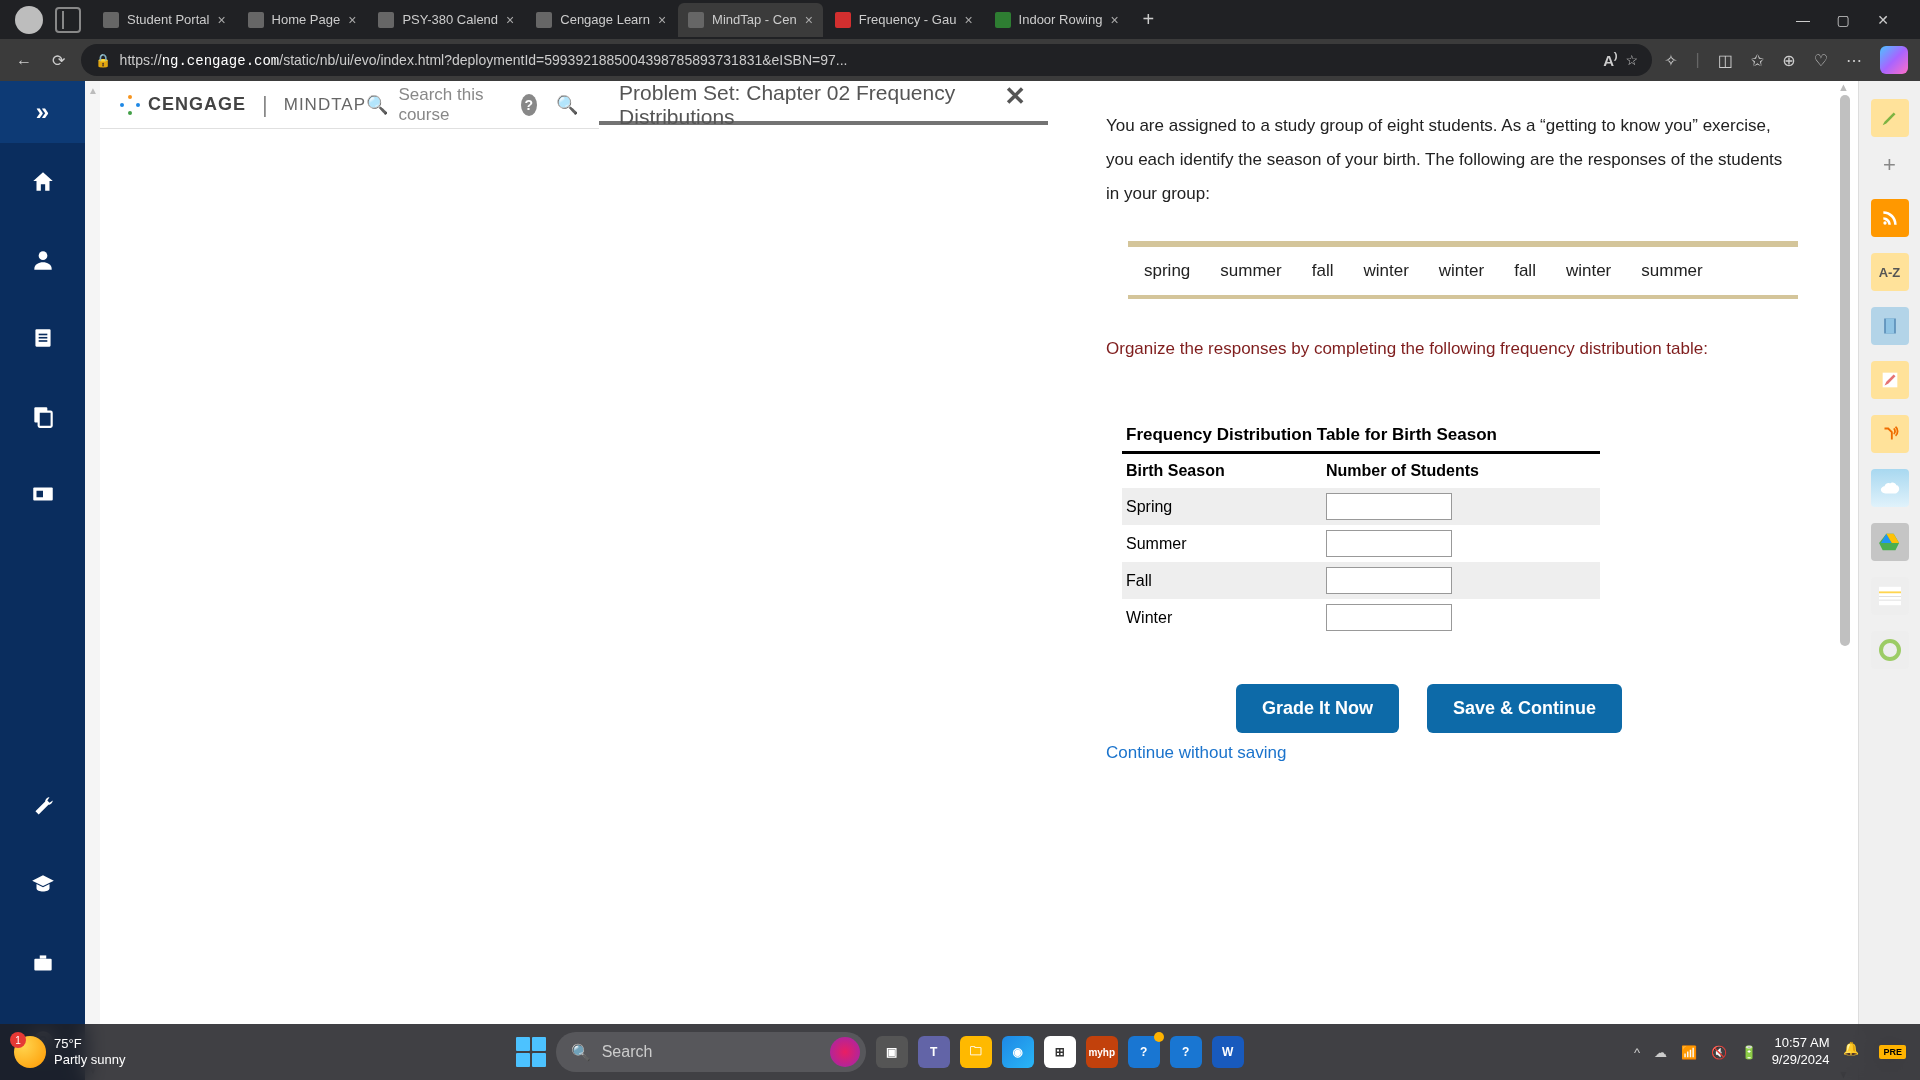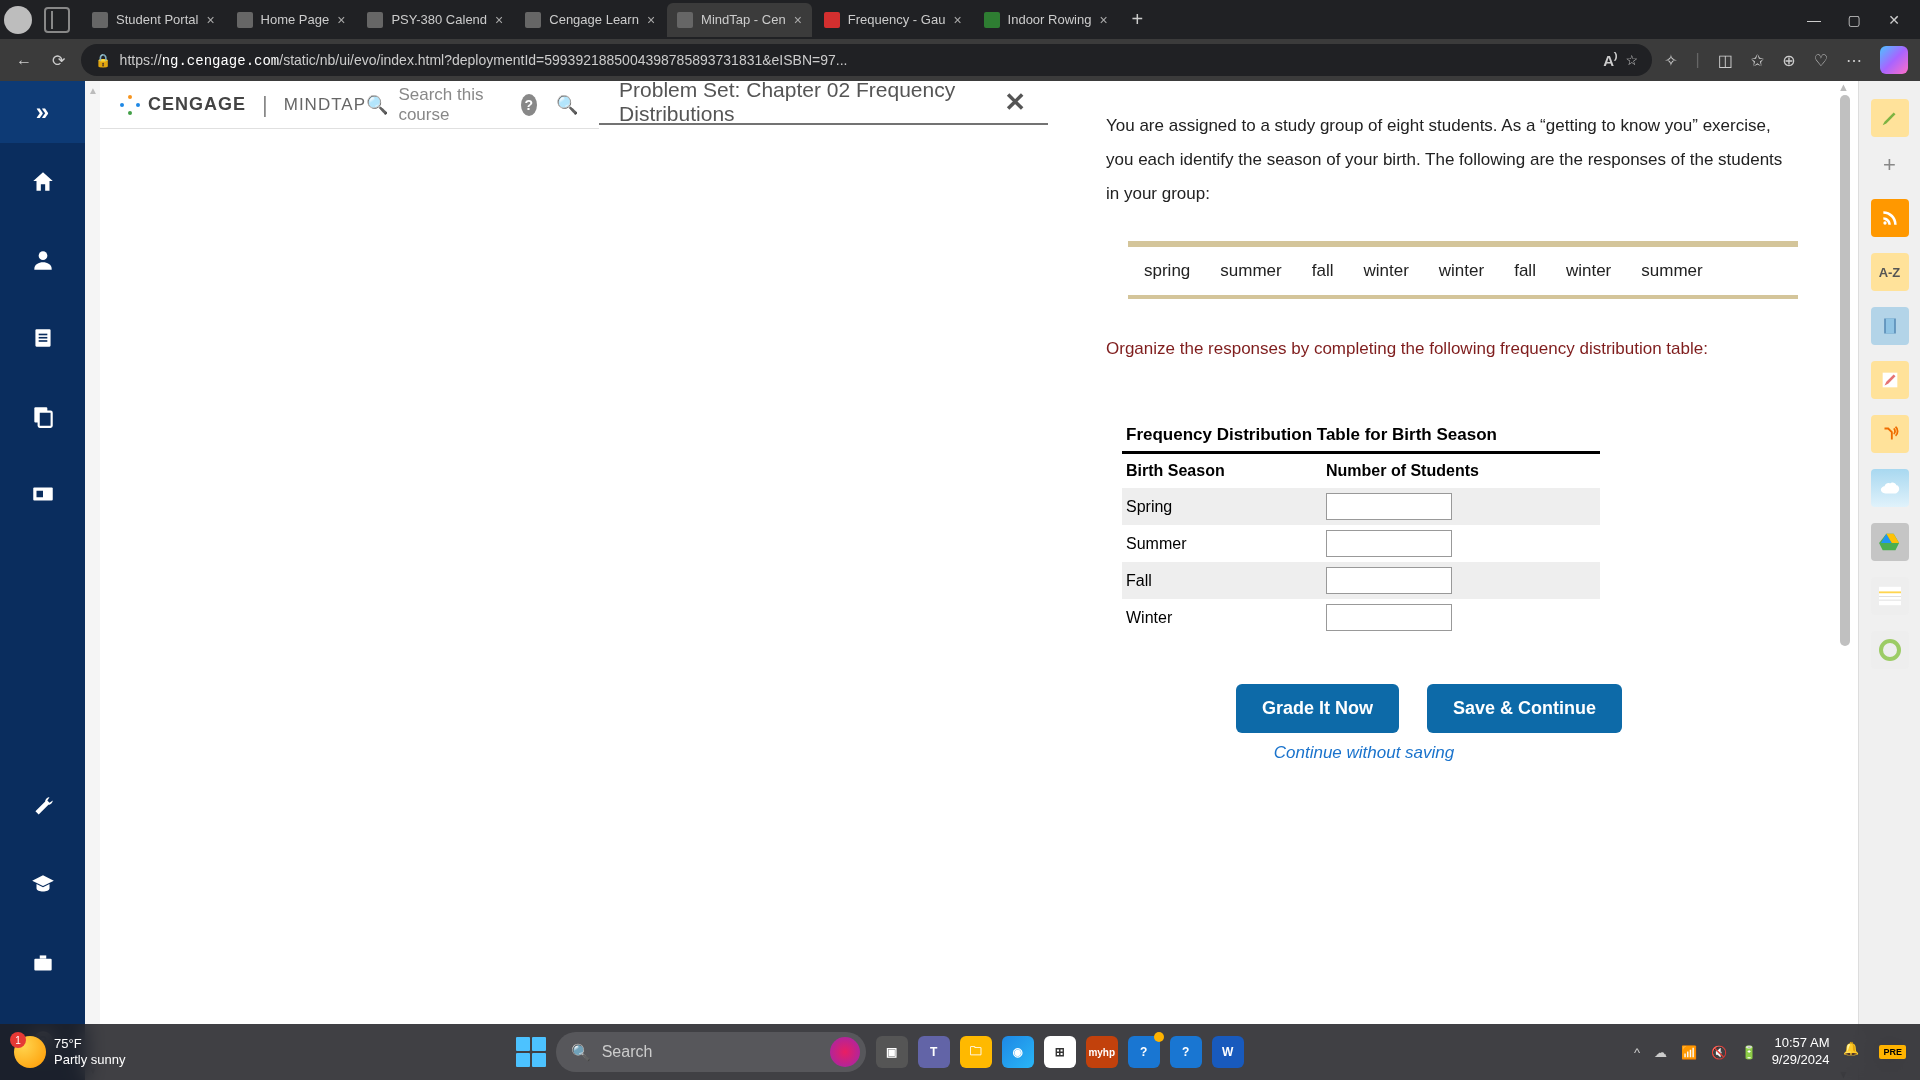--- a/index.html
+++ b/index.html
@@ -1,19 +1,19 @@
 <!DOCTYPE html>
 <html><head>
 <meta charset="utf-8">
 <style>
 * { margin: 0; padding: 0; box-sizing: border-box; font-family: "Segoe UI", Arial, sans-serif; }
 body { width: 1920px; height: 1080px; overflow: hidden; background: #202124; }
 
 
-.browser-top { height: 39px; background: #202124; display: flex; align-items: center; padding: 0 4px; }
+.browser-top { height: 39px; background: #202124; display: flex; align-items: center; padding: 0 15px; }
 .profile-icon { width: 28px; height: 28px; border-radius: 50%; background: #bdbdbd; margin-right: 12px; }
 .tabview-icon { width: 26px; height: 26px; border: 2px solid #888; border-radius: 4px; margin-right: 12px; position: relative; }
 .tabview-icon::after { content: ''; position: absolute; left: 5px; top: 2px; bottom: 2px; width: 2px; background: #888; }
 
 .tabs { display: flex; flex: 1; height: 100%; align-items: center; }
 .tab { display: flex; align-items: center; padding: 0 10px; height: 34px; color: #ccc; font-size: 13px; border-radius: 6px 6px 0 0; margin-right: 2px; max-width: 210px; }
 .tab.active { background: #3b3b3b; }
 .tab-favicon { width: 16px; height: 16px; background: #666; border-radius: 2px; margin-right: 8px; flex-shrink: 0; }
 .tab-title { white-space: nowrap; overflow: hidden; text-overflow: ellipsis; flex: 1; }
 .tab-close { margin-left: 8px; color: #aaa; font-size: 14px; cursor: pointer; }
@@ -49,21 +49,21 @@
 .mt-logo-icon span { position: absolute; width: 4px; height: 4px; border-radius: 50%; }
 .mt-logo-text { color: #444; font-weight: 600; letter-spacing: 1px; font-size: 18px; }
 .mt-logo-sep { color: #888; margin: 0 8px; font-size: 22px; font-weight: 300; }
 .mt-logo-sub { color: #666; font-weight: 400; letter-spacing: 1px; font-size: 17px; }
 .mt-search { margin-left: auto; display: flex; align-items: center; gap: 10px; color: #888; }
 .mt-search-icon { color: #c78c1e; font-size: 18px; }
 .mt-search-text { font-size: 17px; }
 .mt-help { margin-left: 30px; width: 22px; height: 22px; border-radius: 50%; background: #888; color: #fff; display: flex; align-items: center; justify-content: center; font-size: 14px; font-weight: bold; }
 .mt-search2 { margin-left: 20px; color: #555; font-size: 18px; }
 
-.ps-header { height: 44px; display: flex; align-items: center; padding: 0 20px; color: #555; font-size: 21px; border-bottom: 2px solid #737373; position: relative; }
+.ps-header { height: 44px; display: flex; padding: 0 20px; color: #555; font-size: 21px; border-bottom: 4px solid #737373; position: relative; }
 .ps-close { position: absolute; right: 22px; color: #555; font-size: 26px; cursor: pointer; font-weight: bold; }
 
 .content-scroll { flex: 1; position: relative; padding: 28px 60px 20px 58px; }
 
 .problem-text { font-size: 17px; line-height: 2; color: #222; margin-bottom: 30px; }
 
 .data-strip { margin: 0 0 40px 22px; width: 670px; }
 .data-strip-bar { height: 6px; background: #d4c59a; }
 .data-strip-row { display: flex; gap: 30px; padding: 14px 16px; font-size: 17px; color: #222; }
 
@@ -75,21 +75,21 @@
 .ft-col1 { width: 200px; }
 .ft-col2 { width: 280px; }
 .ft-row { display: flex; align-items: center; padding: 5px 4px; width: 478px; }
 .ft-row.alt { background: #eeeeee; }
 .ft-label { width: 200px; font-size: 16px; }
 .ft-input input { width: 126px; height: 27px; border: 1px solid #999; padding: 2px 6px; font-size: 15px; }
 
 .buttons { display: flex; justify-content: flex-end; gap: 28px; margin-top: 48px; padding-right: 176px; }
 .btn { padding: 14px 26px; border-radius: 6px; font-size: 18px; font-weight: 600; cursor: pointer; border: none; }
 .btn-primary { background: #0d6aa8; color: #fff; }
-.link-cont { text-align: center; padding-right: 176px; margin-top: 10px; color: #1a73cc; font-size: 17px; cursor: pointer; font-style: italic; }
+.link-cont { text-align: left; padding-right: 176px; margin-top: 10px; color: #1a73cc; font-size: 17px; cursor: pointer; }
 
 .content-vscroll { position: absolute; right: 6px; top: 14px; width: 14px; bottom: 14px; background: transparent; }
 .content-vscroll::before { content:''; position:absolute; left:2px; right:2px; top:0; bottom:420px; background:#c0c0c0; border-radius:6px; }
 .cv-arrow-up { position:absolute; top:-14px; left:0; color:#bbb; font-size:11px; }
 .cv-arrow-down { position:absolute; bottom:-14px; left:0; color:#888; font-size:11px; }
 
 .right-rail { width: 62px; background: #f0f0f0; display: flex; flex-direction: column; align-items: center; padding-top: 18px; gap: 16px; border-left: 1px solid #ddd; }
 .rr-item { width: 38px; height: 38px; border-radius: 4px; display: flex; align-items: center; justify-content: center; font-size: 13px; font-weight: bold; cursor: pointer; }
 .rr-add { width: 24px; height: 24px; color: #888; font-size: 22px; display: flex; align-items: center; justify-content: center; cursor: pointer; margin-bottom: 6px; }
 .rr-spacer { flex: 1; }

